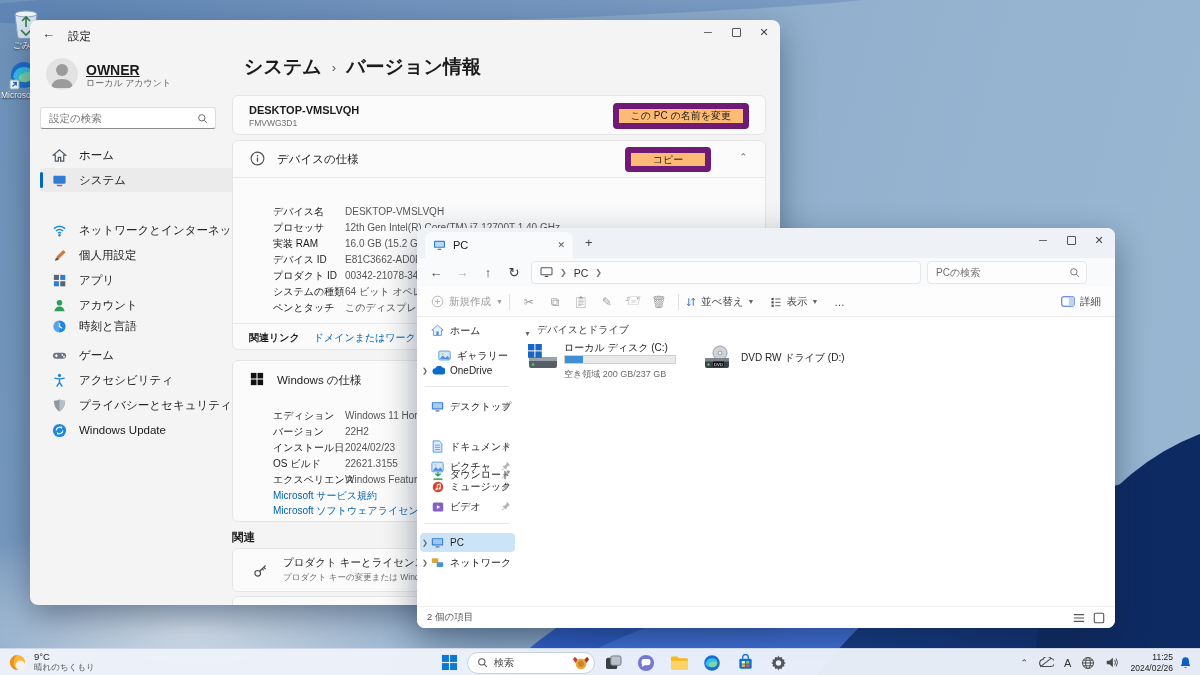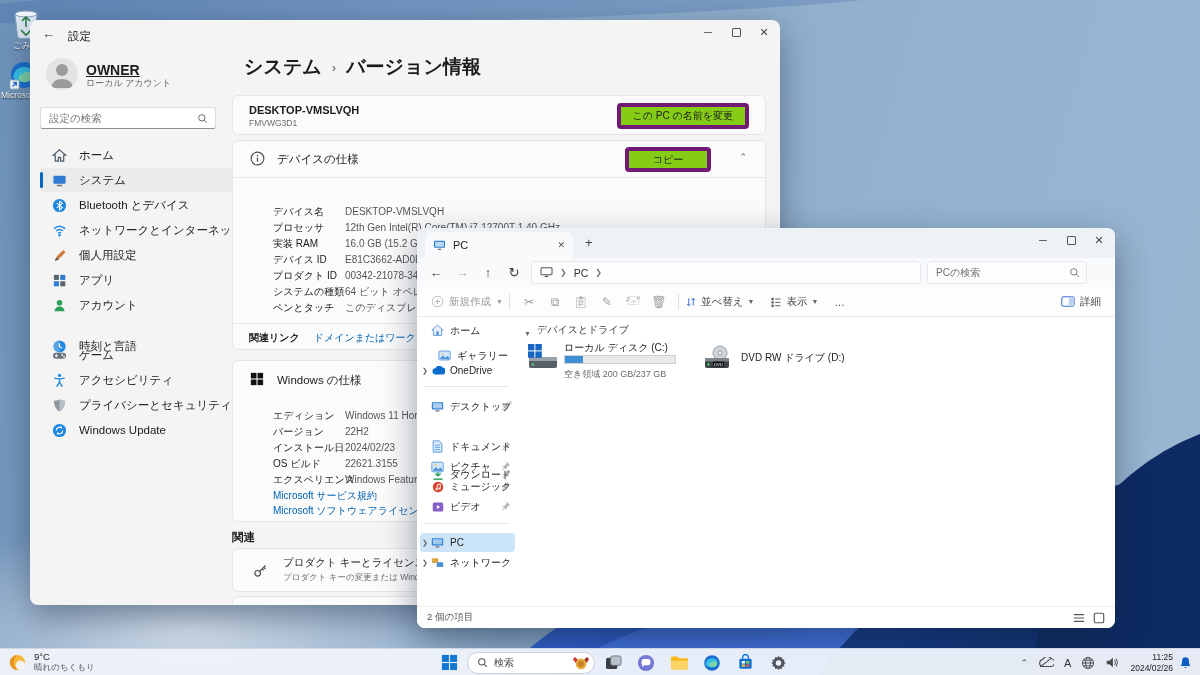--- a/index.html
+++ b/index.html
@@ -22,21 +22,21 @@
         padding-left:12px;border-radius:4px;font-size:11.5px;color:#1b1b1b;cursor:pointer;}
   .snav.sel{background:#ebebeb;}
   .snav .bar{position:absolute;left:0;top:4px;width:3px;height:16px;border-radius:2px;background:#0067c0;display:none;}
   .snav.sel .bar{display:block;}
   .card{position:absolute;left:202px;width:534px;background:#fbfbfb;border:1px solid #e5e5e5;border-radius:6px;}
   .sl{display:inline-block;width:72px;color:#1b1b1b;}
   .specrow{position:absolute;left:40px;font-size:10px;color:#555;white-space:nowrap;}
   .ssearch{width:176px;height:22px;border:1px solid #dcdcdc;border-bottom:1px solid #8d8d8d;border-radius:3px;
            background:#fff;font-size:10.5px;padding:0 22px 0 8px;color:#333;}
   .ssearch::placeholder{color:#757575;}
-  .btn{background:#84cc16;border:4px solid #701a75;border-radius:4px;font-size:10px;color:#1b1b1b;
+  .btn{background:#fdba74;border:6px solid #701a75;border-radius:4px;font-size:10px;color:#1b1b1b;
        display:flex;align-items:center;justify-content:center;cursor:pointer;}
   .link{color:#0063b1;font-size:10px;cursor:pointer;white-space:nowrap;}
   
   #explorer{left:417px;top:228px;width:698px;height:400px;background:#fff;}
   #etabs{position:absolute;left:0;top:0;width:100%;height:30px;background:#eef1f6;}
   #etab{position:absolute;left:8px;top:4px;width:148px;height:26px;background:#f8fafc;border-radius:7px 7px 0 0;
         display:flex;align-items:center;font-size:11px;color:#222;padding:0 8px;}
   #eaddr{position:absolute;left:0;top:30px;width:100%;height:29px;background:#f8fafc;display:flex;align-items:center;}
   #etools{position:absolute;left:0;top:59px;width:100%;height:30px;background:#fdfdfe;border-bottom:1px solid #ececec;
           display:flex;align-items:center;font-size:10.5px;color:#444;}
@@ -135,27 +135,20 @@
       <span>ホーム</span>
       </div>
     <div class="snav sel" style="top:148px;">
         <span class="bar"></span>
       <svg width="15" height="15" viewBox="0 0 16 16">
           <rect x="1.5" y="3" width="13" height="8.5" rx="1" fill="#2f7cd2"></rect>
           <rect x="5" y="12.5" width="6" height="1.6" rx=".8" fill="#6b7480"></rect>
         </svg>
       <span>システム</span>
       </div>
-    <div class="snav" style="top:173px;">
-      <svg width="15" height="15" viewBox="0 0 16 16">
-          <circle cx="8" cy="8" r="7" fill="#1f87e0"></circle>
-          <path d="M8 3.2 v9.6 l3-2.6 -6-4.8 M8 3.2 l3 2.6 -6 4.8" stroke="#fff" fill="none" stroke-width="1.1"></path>
-        </svg>
-      <span>Bluetooth とデバイス</span>
-      </div>
     <div class="snav" style="top:198px;">
       <svg width="15" height="15" viewBox="0 0 16 16">
           <path d="M2 6 q6-5 12 0 M4.2 8.6 q4-3.2 7.6 0 M6.4 11 q1.8-1.5 3.2 0" stroke="#1f87e0" fill="none" stroke-width="1.5"></path>
           <circle cx="8" cy="13" r="1.3" fill="#1f87e0"></circle>
         </svg>
       <span>ネットワークとインターネット</span>
       </div>
     <div class="snav" style="top:223px;">
       <svg width="15" height="15" viewBox="0 0 16 16">
           <path d="M13.5 2 L6 9.5 l2.5 2.5 L16 4.5Z" transform="translate(-1.5,0)" fill="#cf7c41"></path>
@@ -172,21 +165,21 @@
       </div>
     <div class="snav" style="top:248px;">
       <svg width="15" height="15" viewBox="0 0 16 16">
           <rect x="2" y="2" width="5.4" height="5.4" fill="#5a6570"></rect>
           <rect x="8.8" y="2" width="5.4" height="5.4" fill="#2f7cd2"></rect>
           <rect x="2" y="8.8" width="5.4" height="5.4" fill="#2f7cd2"></rect>
           <rect x="8.8" y="8.8" width="5.4" height="5.4" fill="#5a6570"></rect>
         </svg>
       <span>アプリ</span>
       </div>
-    <div class="snav" style="top:314px;">
+    <div class="snav" style="top:294px;">
       <svg width="15" height="15" viewBox="0 0 16 16">
           <circle cx="8" cy="8" r="6.5" fill="#1f87e0"></circle>
           <path d="M8 4.5 V8 l2.8 2" stroke="#fff" fill="none" stroke-width="1.3"></path>
           <path d="M8 1.5 a6.5 6.5 0 0 0 0 13Z" fill="#fff" opacity=".25"></path>
         </svg>
       <span>時刻と言語</span>
       </div>
     <div class="snav" style="top:323px;">
       <svg width="15" height="15" viewBox="0 0 16 16">
           <rect x="1" y="5" width="14" height="6.5" rx="3.2" fill="#6b7480"></rect>

